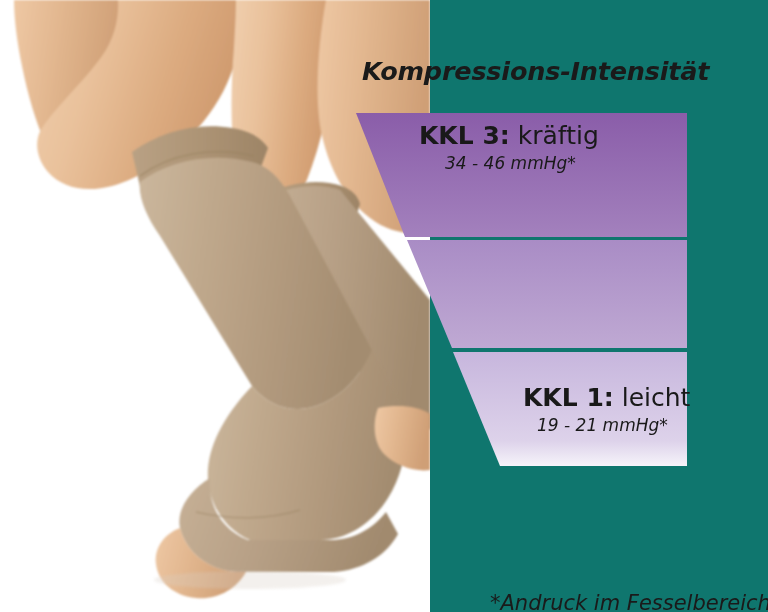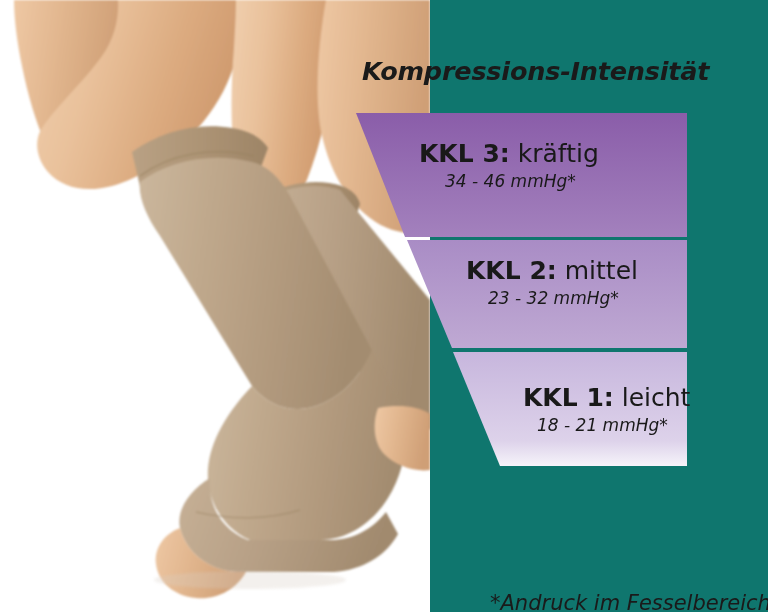--- a/index.html
+++ b/index.html
@@ -72,21 +72,21 @@
     font-weight: normal;
   }
   .band-line2 {
     font-size: 17px;
     font-style: italic;
     line-height: 1.0;
     margin-top: 7px;
   }
 
   
-  #band-3-text { left: 419px; top: 141px; }
+  #band-3-text { left: 419px; top: 123px; }
   #band-3-text .band-line2 { margin-left: 26px; }
 
   #band-2-text { left: 466px; top: 258px; }
   #band-2-text .band-line2 { margin-left: 22px; }
 
   #band-1-text { left: 523px; top: 385px; }
   #band-1-text .band-line2 { margin-left: 14px; }
 
   
   #footnote {
@@ -267,31 +267,24 @@
   </div>
 
   <div class="band-text" id="band-3-text">
     <div class="band-line1">
       <span class="kkl">KKL 3:</span>
       <span class="qual">kräftig</span>
     </div>
     <div class="band-line2">34 - 46 mmHg*</div>
   </div>
 
-  <div class="band-text" id="band-2-text">
-    <div class="band-line1">
-      <span class="kkl">KKL 2:</span>
-      <span class="qual">mittel</span>
-    </div>
-    <div class="band-line2">23 - 32 mmHg*</div>
-  </div>
 
   <div class="band-text" id="band-1-text">
     <div class="band-line1">
       <span class="kkl">KKL 1:</span>
       <span class="qual">leicht</span>
     </div>
-    <div class="band-line2">18 - 21 mmHg*</div>
+    <div class="band-line2">19 - 21 mmHg*</div>
   </div>
 
   <div id="footnote">*Andruck im Fesselbereich</div>
 
 </div>
 
 </body></html>

